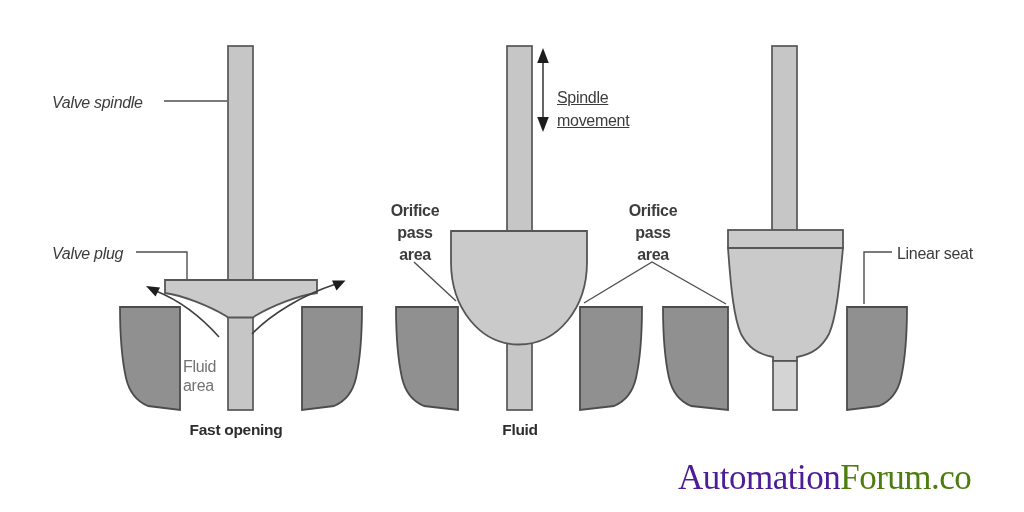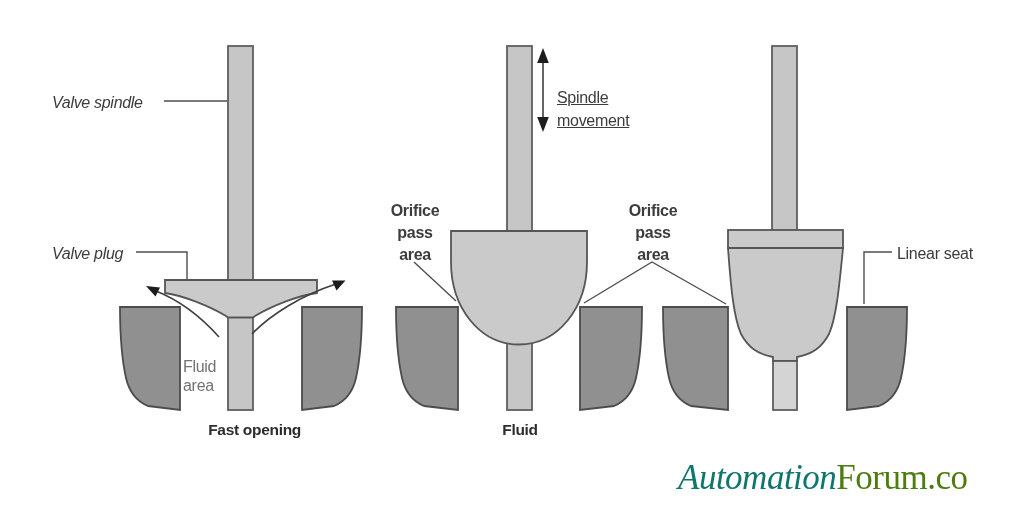--- a/index.html
+++ b/index.html
@@ -37,21 +37,21 @@
   }
   .watermark {
     position: absolute;
     left: 678px; top: 459px;
     font-family: "Liberation Serif", serif;
     font-size: 35px;
     line-height: 38px;
     letter-spacing: -0.5px;
     white-space: nowrap;
   }
-  .wm-black { color: #0f766e; font-style: italic; }
+  .wm-black { color: #4c1d95; }
   .wm-red   { color: #4d7c0f; }
 
   
   .metal   { fill: #c6c6c6; stroke: #565656; stroke-width: 1.7; }
   .plug    { fill: #cacaca; stroke: #565656; stroke-width: 1.8; }
   .stem    { fill: #d4d4d4; stroke: #565656; stroke-width: 1.7; }
   .seat    { fill: #909090; stroke: #4c4c4c; stroke-width: 1.8; }
   .leader  { fill: none; stroke: #4f4f4f; stroke-width: 1.4; }
   .flow    { fill: none; stroke: #3f3f3f; stroke-width: 1.6; }
   .head    { fill: #1d1d1d; stroke: none; }
@@ -114,21 +114,21 @@
   </div>
 
   <div class="lbl center" style="left:622px; top:200px; width:62px; line-height:22px;">
     <span>Orifice</span>
     <span>pass</span>
     <span>area</span>
   </div>
 
   <div class="lbl" style="left:897px; top:243px;">Linear seat</div>
 
-  <div class="caption" style="left:171px; top:421px; width:130px;text-align:right;">Fast opening</div>
+  <div class="caption" style="left:171px; top:421px; width:130px;">Fast opening</div>
 
   <div class="caption" style="left:470px; top:421px; width:100px;">Fluid</div>
 
 
   <div class="watermark">
     <span class="wm-black">Automation</span><span class="wm-red">Forum.co</span>
   </div>
 
 </div>
 

